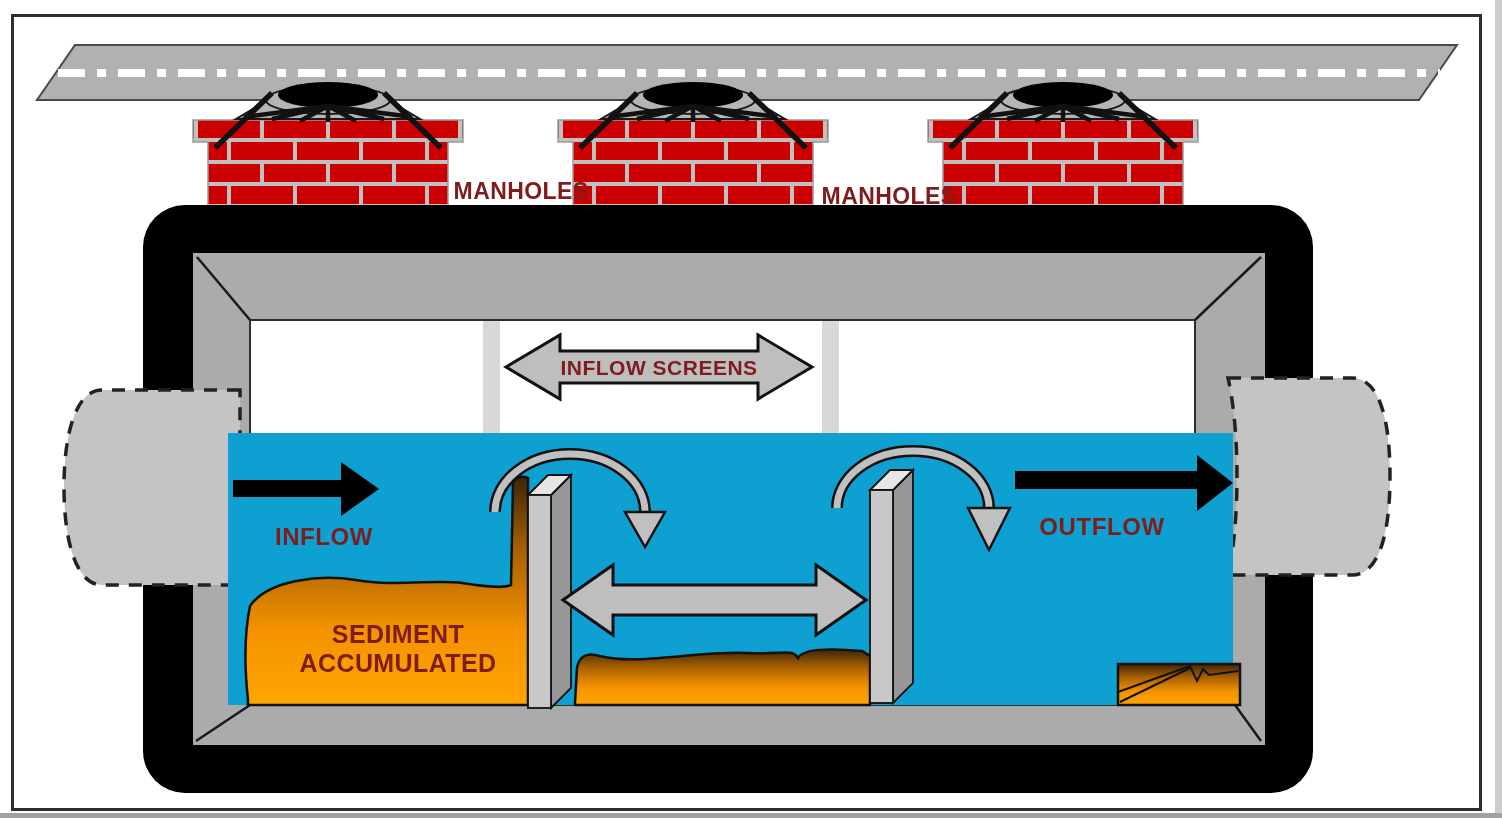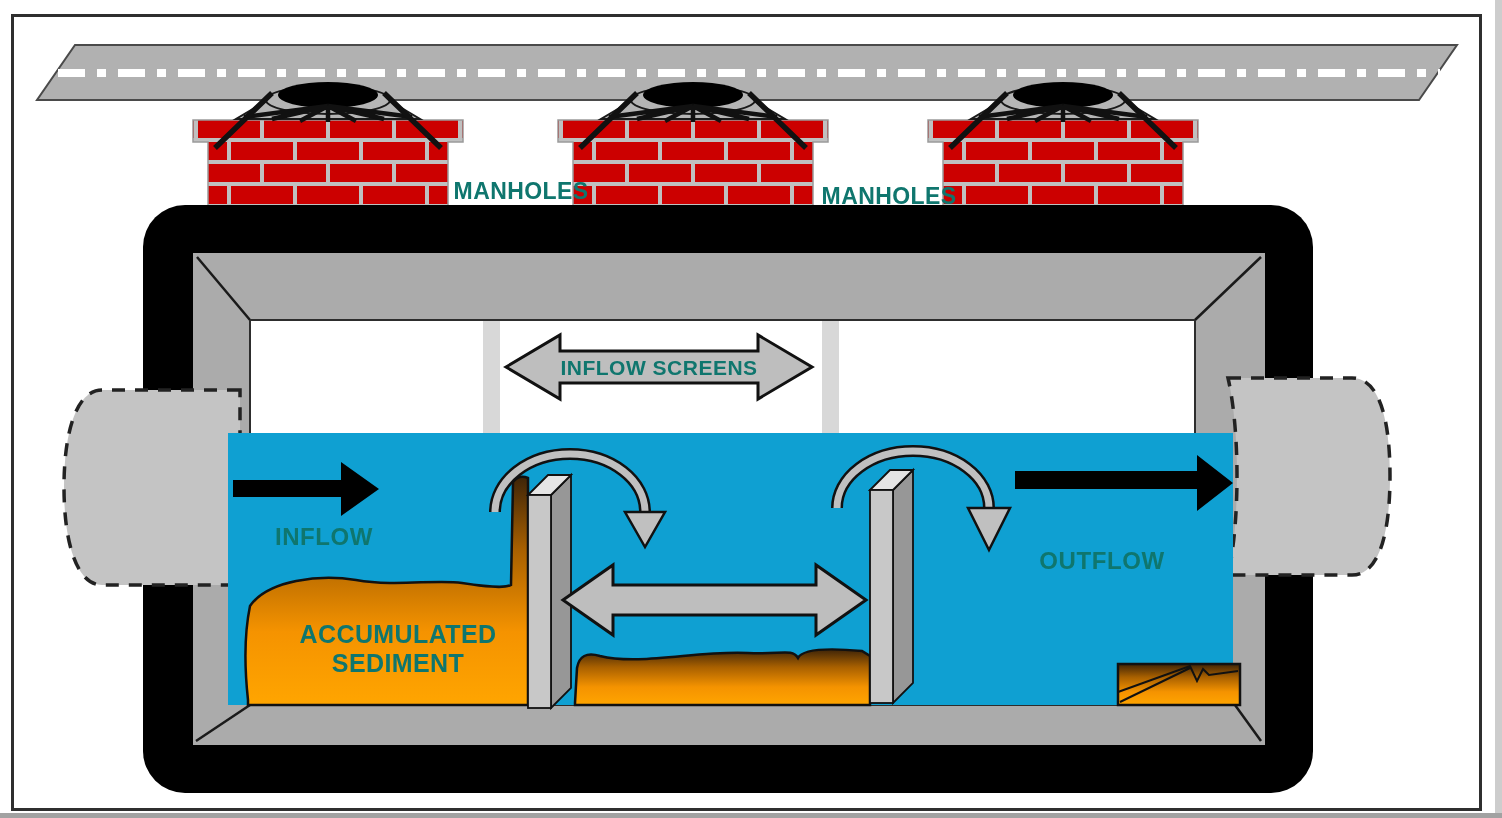--- a/index.html
+++ b/index.html
@@ -24,21 +24,21 @@
   .baffle-front{fill:var(--c-baffle-gray,#C8C8C8);stroke:#111;stroke-width:1.8;}
   .baffle-side{fill:var(--c-baffle-side,#979797);stroke:#111;stroke-width:1.8;}
   .baffle-top{fill:#E5E5E5;stroke:#111;stroke-width:1.8;}
   .sg-top{stop-color:var(--c-sediment-dark,#3E2408);}
   .sg-mid{stop-color:var(--c-sediment-mid,#A86000);}
   .sg-hi{stop-color:#F59300;}
   .sg-bot{stop-color:var(--c-sediment-orange,#FFA500);}
 
   .lbl{
     position:absolute;transform:translate(-50%,-50%);
-    font-weight:700;color:#0f766e;white-space:nowrap;letter-spacing:.4px;
+    font-weight:700;color:#7f1d1d;white-space:nowrap;letter-spacing:.4px;
     text-align:center;user-select:none;
   }
   .lbl-manholes{font-size:23px;}
   .lbl-trash{font-size:21px;letter-spacing:.5px;}
   .lbl-baffles{font-size:23px;}
   .lbl-flow{font-size:24px;letter-spacing:.6px;text-align:right;}
   .lbl-sed{font-size:25px;line-height:29px;}
   #figure-border{
     position:absolute;left:11px;top:14px;width:1471px;height:797px;
     border:3px solid var(--c-border-gray,#2F2F2F);box-sizing:border-box;
@@ -137,22 +137,22 @@
     <polygon class="garrow" points="563,600 613,565 613,585 816,585 816,565 866,600 816,635 816,615 613,615 613,635"></polygon>
 
     <path fill="#000" d="M233,480 H341 V462 L379,489 L341,516 V497 H233 Z"></path>
     <path fill="#000" d="M1015,471 H1197 V455 L1233,483 L1197,511 V489 H1015 Z"></path>
   </svg>
 
   <div class="lbl lbl-manholes" style="left:521px;top:191px;">MANHOLES</div>
   <div class="lbl lbl-manholes" style="left:889px;top:196px;">MANHOLES</div>
   <div class="lbl lbl-trash" style="left:659px;top:368px;">INFLOW SCREENS</div>
   <div class="lbl lbl-flow" style="left:324px;top:537px;">INFLOW</div>
-  <div class="lbl lbl-flow" style="left:1102px;top:527px;margin-top:34px;">OUTFLOW</div>
+  <div class="lbl lbl-flow" style="left:1102px;top:527px;">OUTFLOW</div>
   <div class="lbl lbl-sed" style="left:398px;top:649px;">
+    <div>SEDIMENT</div>
     <div>ACCUMULATED</div>
-    <div>SEDIMENT</div>
   </div>
 
   <div id="figure-border"></div>
   <div id="edge-right"></div>
   <div id="edge-bottom"></div>
 </div>
 
 </body></html>

